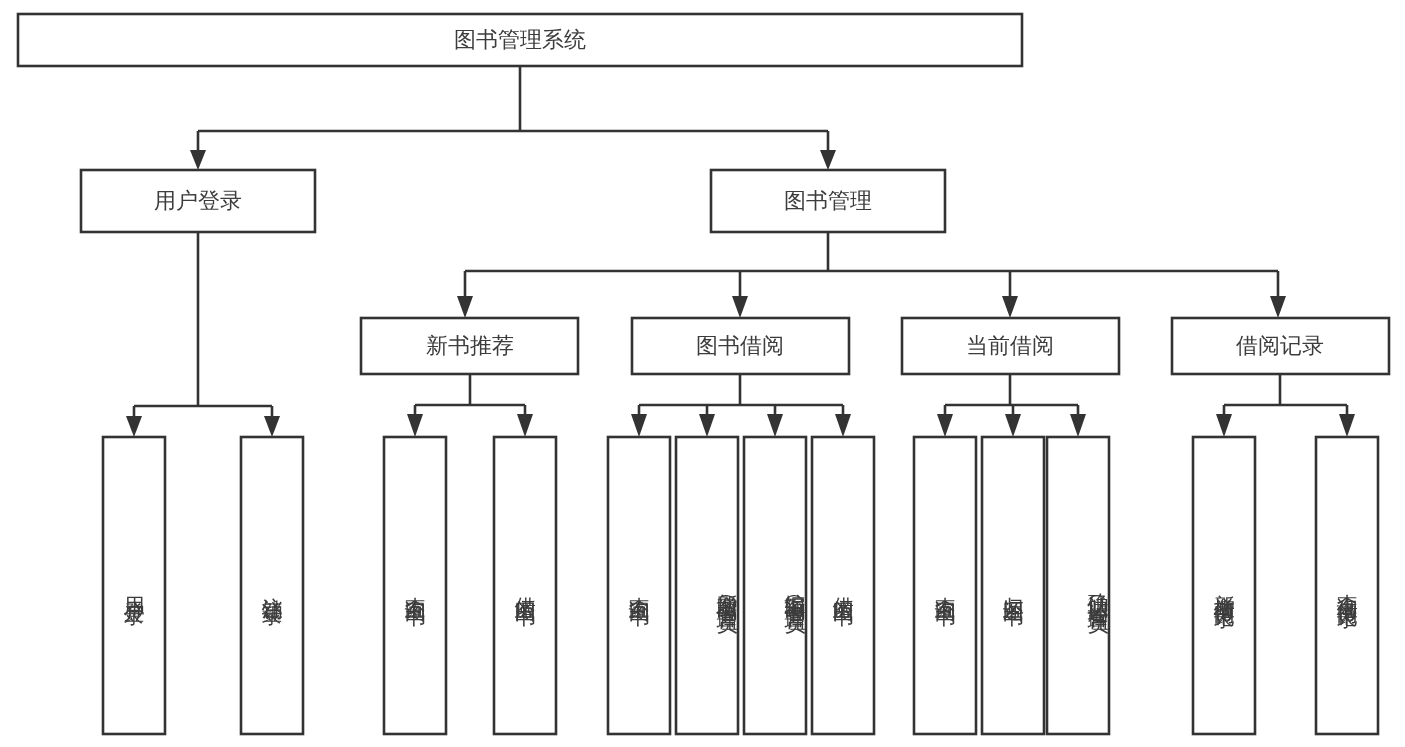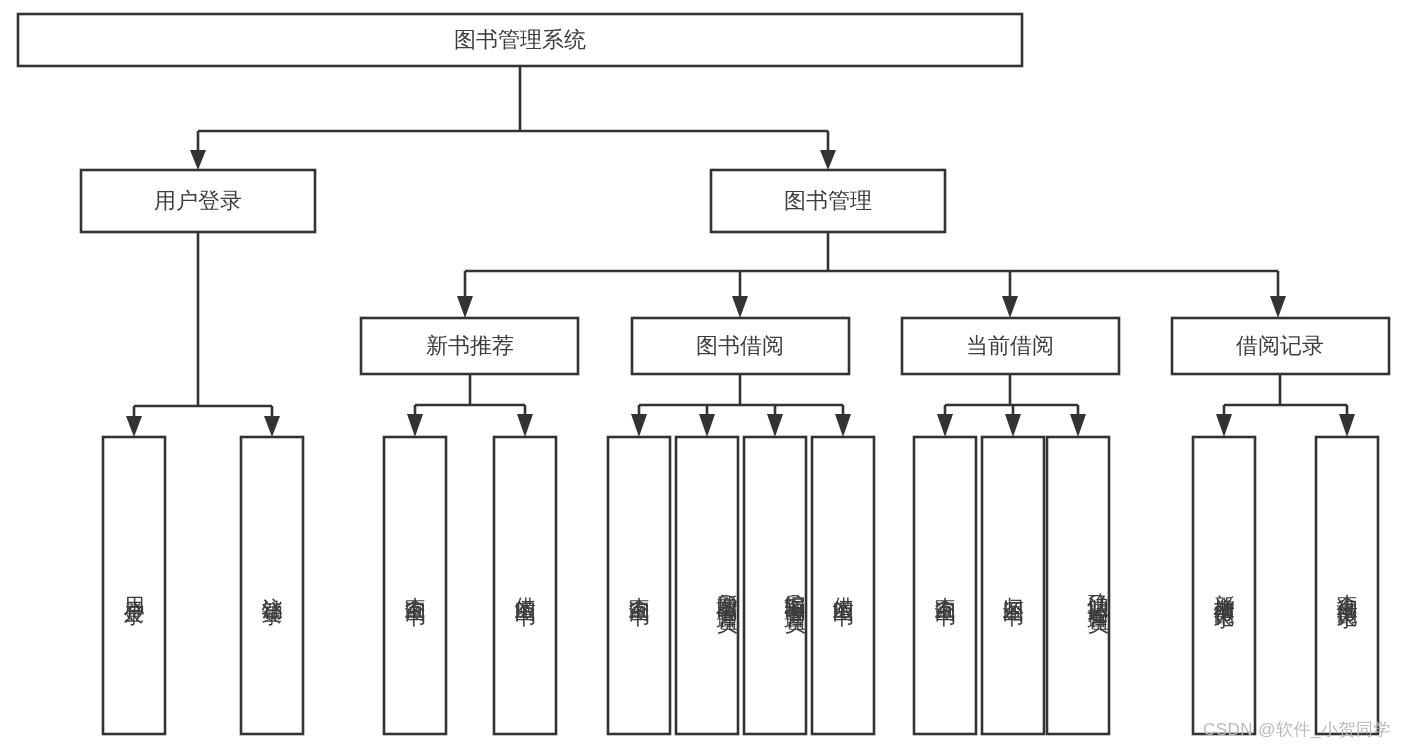--- a/index.html
+++ b/index.html
@@ -201,14 +201,13 @@
   <div class="leaf-label" style="left:744px; top:437px; width:62px; height:297px; align-items:flex-start; padding-top:8px; box-sizing:border-box;">编辑图书（管理员）</div>
   <div class="leaf-label" style="left:812px; top:437px; width:62px; height:297px;">借阅图书</div>
 
   <div class="leaf-label" style="left:914px; top:437px; width:62px; height:297px;">查询图书</div>
   <div class="leaf-label" style="left:982px; top:437px; width:62px; height:297px;">归还图书</div>
   <div class="leaf-label" style="left:1047px; top:437px; width:62px; height:297px; align-items:flex-start; padding-top:8px; box-sizing:border-box;">确认归还（管理员）</div>
 
   <div class="leaf-label" style="left:1193px; top:437px; width:62px; height:297px;">新增借阅记录</div>
   <div class="leaf-label" style="left:1316px; top:437px; width:62px; height:297px;">查询借阅记录</div>
 
-  <div class="watermark">CSDN @软件_小贺同学</div>
 </div>
 
 </body></html>

